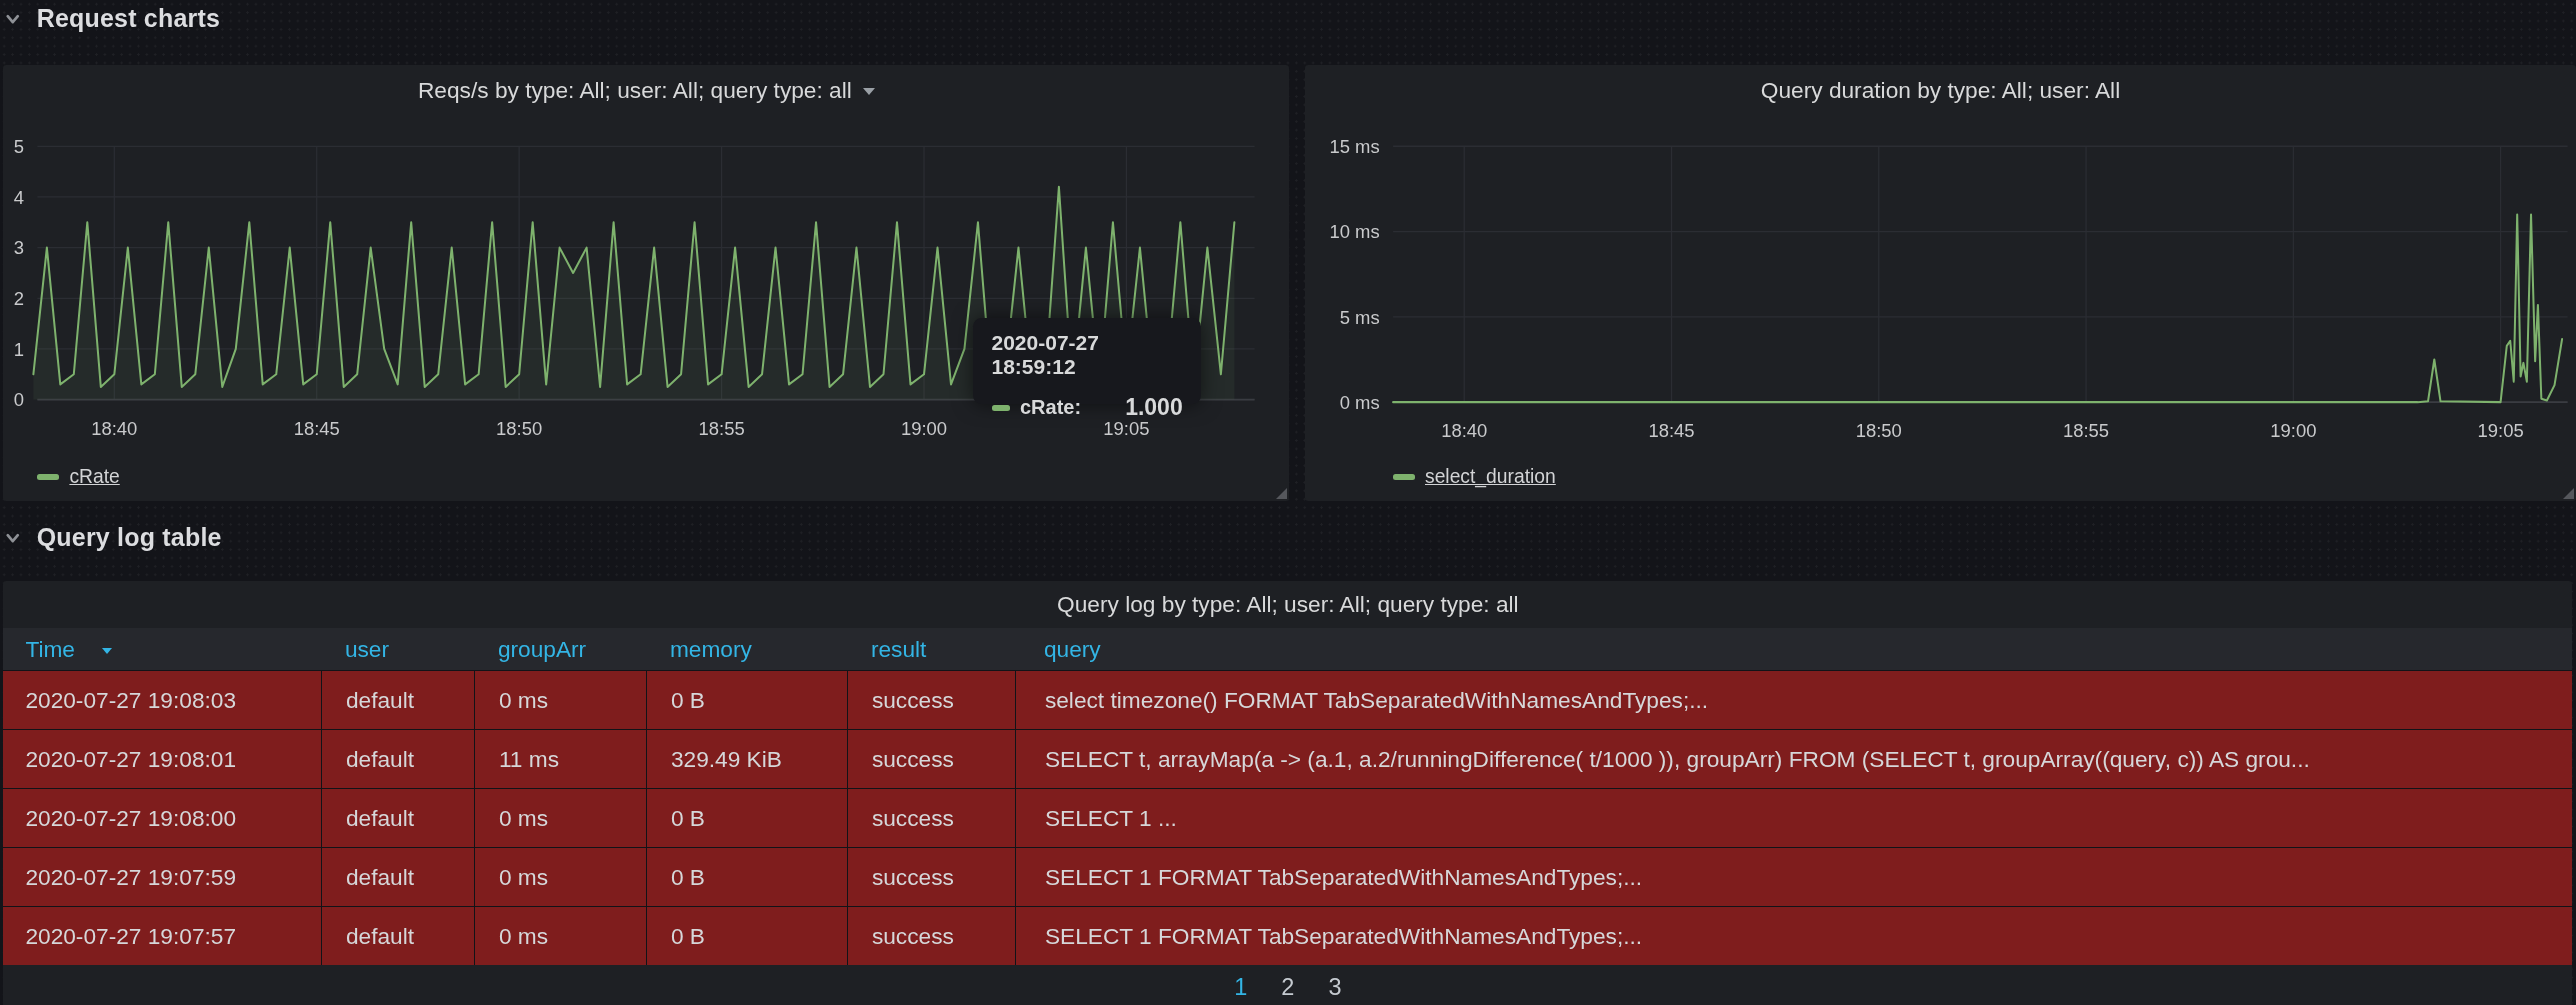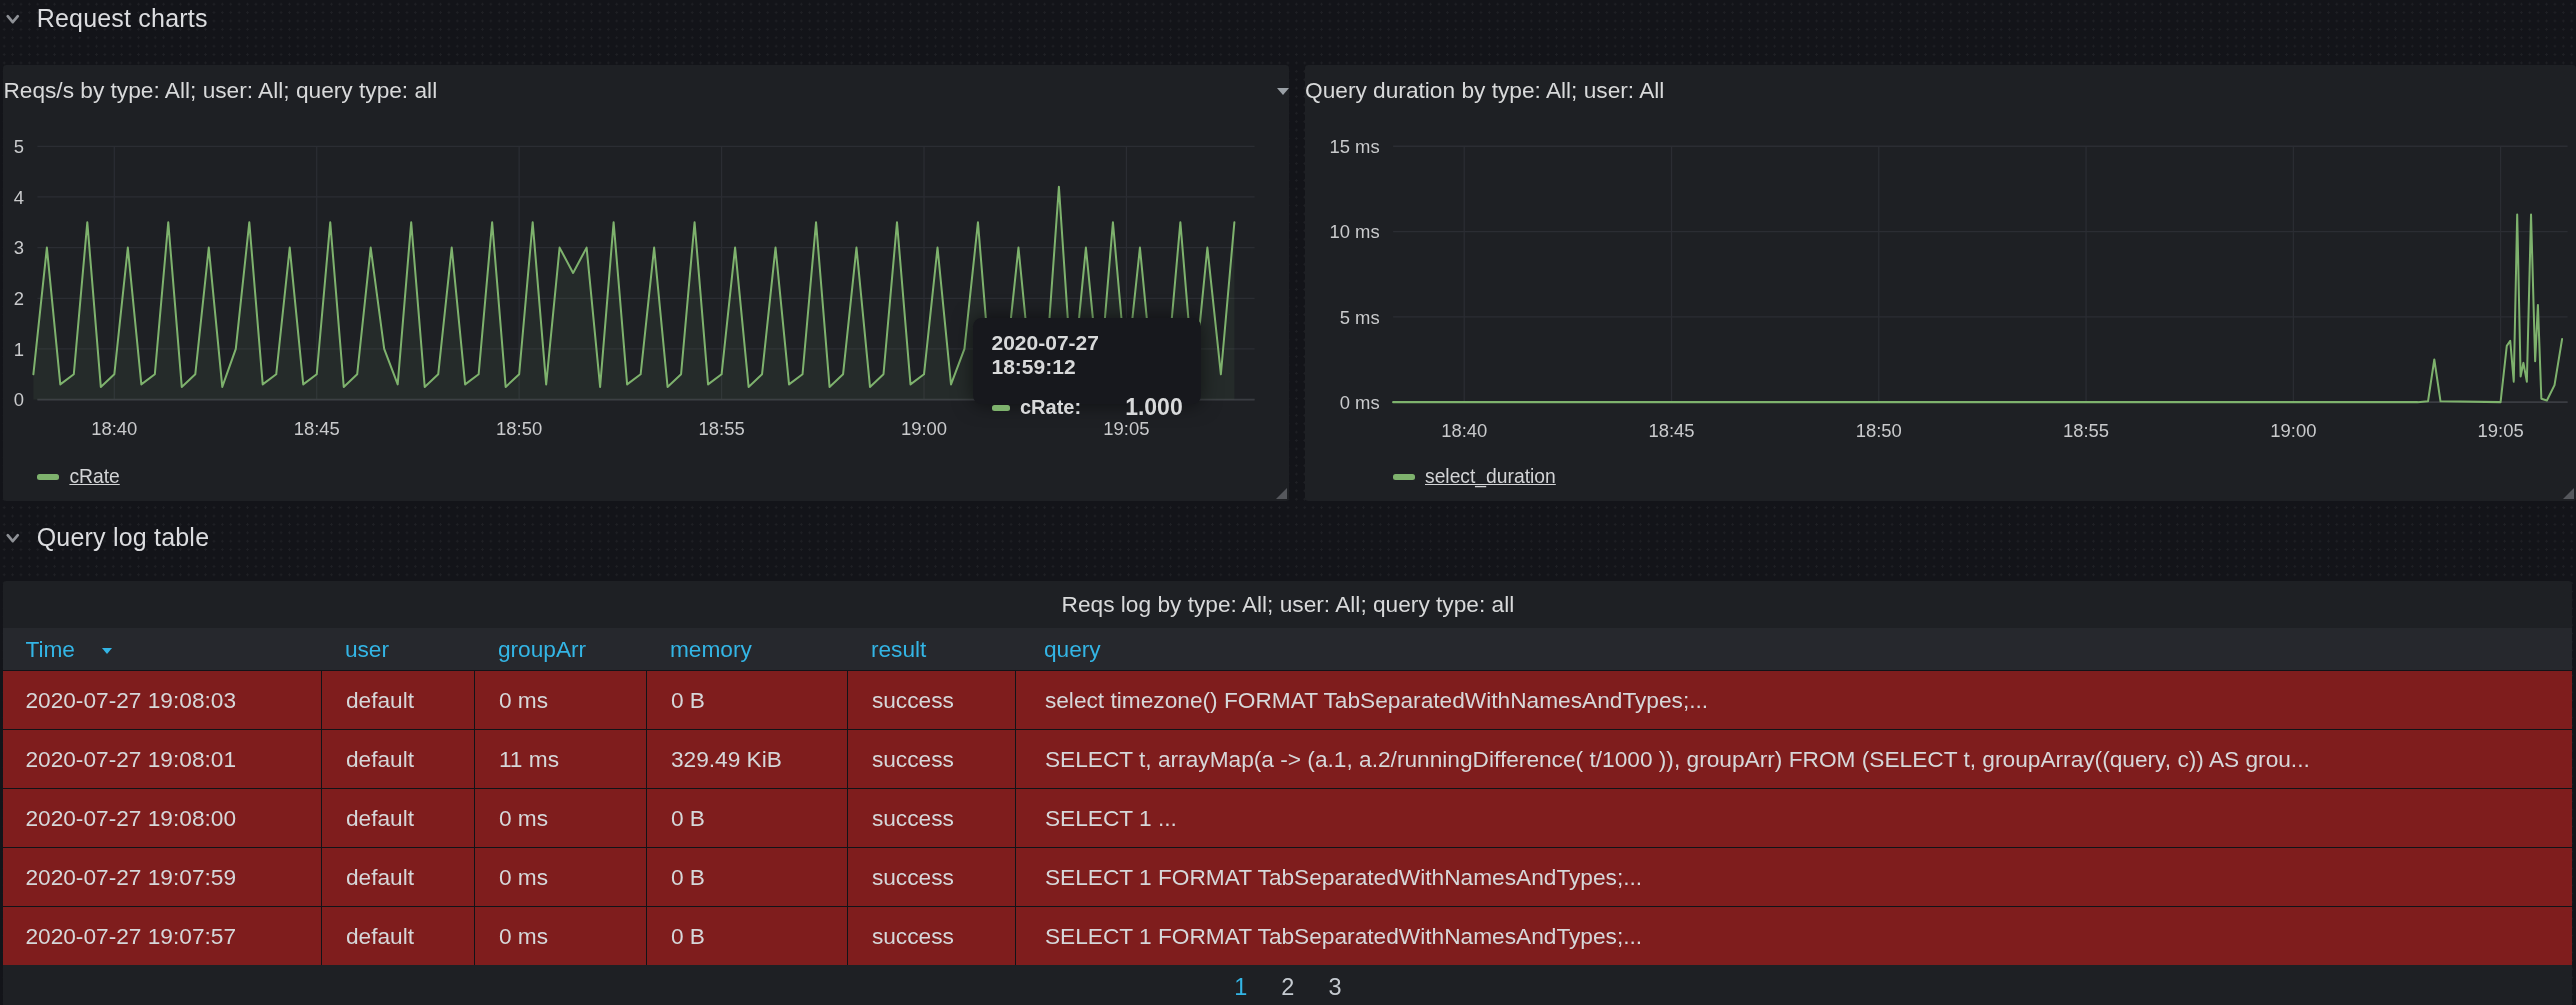--- a/index.html
+++ b/index.html
@@ -7,28 +7,28 @@
   body {
     background-color:#131419;
     background-image: radial-gradient(rgba(255,255,255,0.05) 1px, transparent 1.2px);
     background-size:8.4px 8.4px;
     font-family:"Liberation Sans","DejaVu Sans",sans-serif;
     color:#d8d9da;
     position:relative;
   }
   .section-header { position:absolute; left:0; display:flex; align-items:center; gap:11.7px; height:37px; cursor:pointer; }
   .section-header .chev { width:25px; height:25px; display:flex; align-items:center; justify-content:center; }
-  .section-title { font-size:25px; font-weight:400; color:#dcdde0; letter-spacing:0.2px; }
+  .section-title { font-size:25px; font-weight:700; color:#dcdde0; letter-spacing:0.2px; }
 
   .panel { position:absolute; background:#1e2024; border-radius:3.4px; }
   #panel-reqs { left:3.4px; top:65px; width:1286px; height:436px; }
   #panel-duration { left:1305px; top:65px; width:1271px; height:436px; }
   #panel-table { left:3.4px; top:581px; width:2569px; height:428px; }
 
-  .panel-title-row { position:absolute; top:11.7px; left:0; right:0; display:flex; justify-content:space-between; align-items:center; gap:11px; }
+  .panel-title-row { position:absolute; top:11.7px; left:0; right:0; display:flex; justify-content:center; align-items:center; gap:11px; }
   .panel-title { font-size:22.7px; font-weight:500; color:#d8d9da; cursor:pointer; }
   .title-caret { width:0; height:0; border-left:6.7px solid transparent; border-right:6.7px solid transparent; border-top:7.6px solid #9aa0a6; margin-top:3.4px; }
 
   svg text { font-family:"Liberation Sans","DejaVu Sans",sans-serif; }
   .chart-svg { position:absolute; left:0; top:0; }
 
   .legend { position:absolute; display:flex; align-items:center; gap:10px; }
   .legend-swatch { width:22px; height:6.7px; border-radius:2.5px; background:#7eb26d; }
   .legend-label { font-size:19.3px; color:#d3d4d6; cursor:pointer;text-decoration:underline; }
 
@@ -162,21 +162,21 @@
 <div class="section-header" style="top:519px;">
   <span class="chev">
     <svg width="23.5" height="23.5" viewBox="0 0 28 28">
         <polyline points="8,11 14,18 20,11" fill="none" stroke="#8e9196" stroke-width="3.2" stroke-linecap="round" stroke-linejoin="round"></polyline>
       </svg>
   </span>
   <span class="section-title">Query log table</span>
 </div>
 
 <div class="panel" id="panel-table">
-  <div id="table-title">Reqs log by type: All; user: All; query type: all</div>
+  <div id="table-title">Query log by type: All; user: All; query type: all</div>
   <div id="qtable">
     <div class="trow thead" id="table-head">
         <div class="tcell c0">
           <span>Time</span>
           <span class="sort-caret"></span>
         </div>
         <div class="tcell c1">
           <span>user</span>
         </div>
         <div class="tcell c2">

